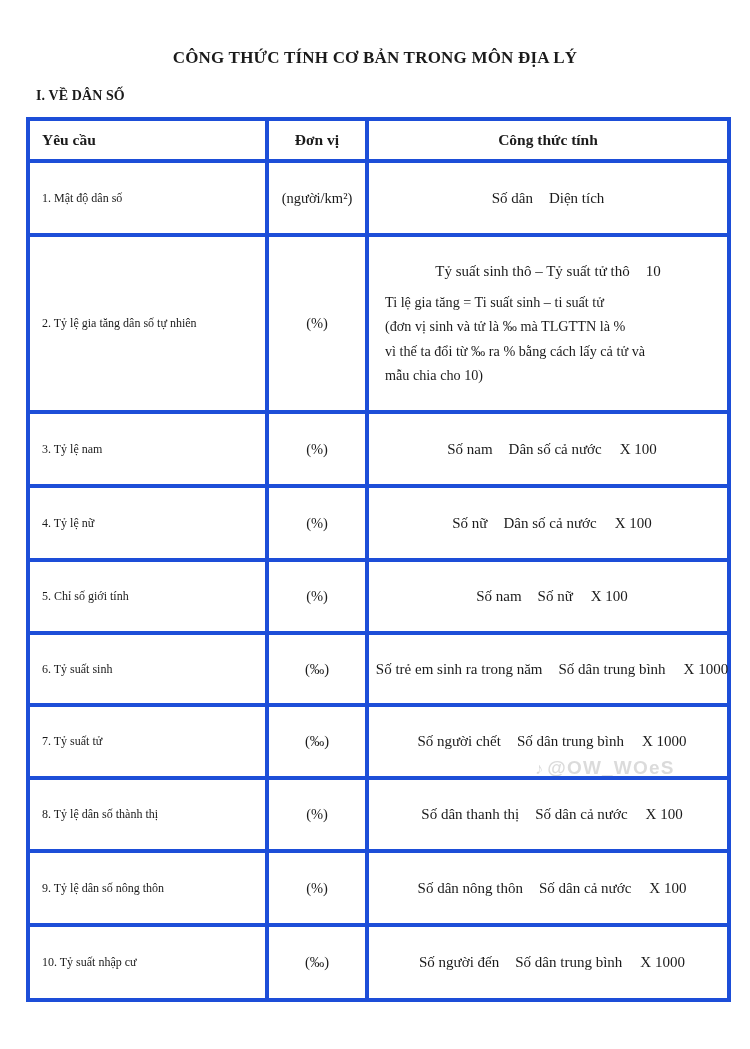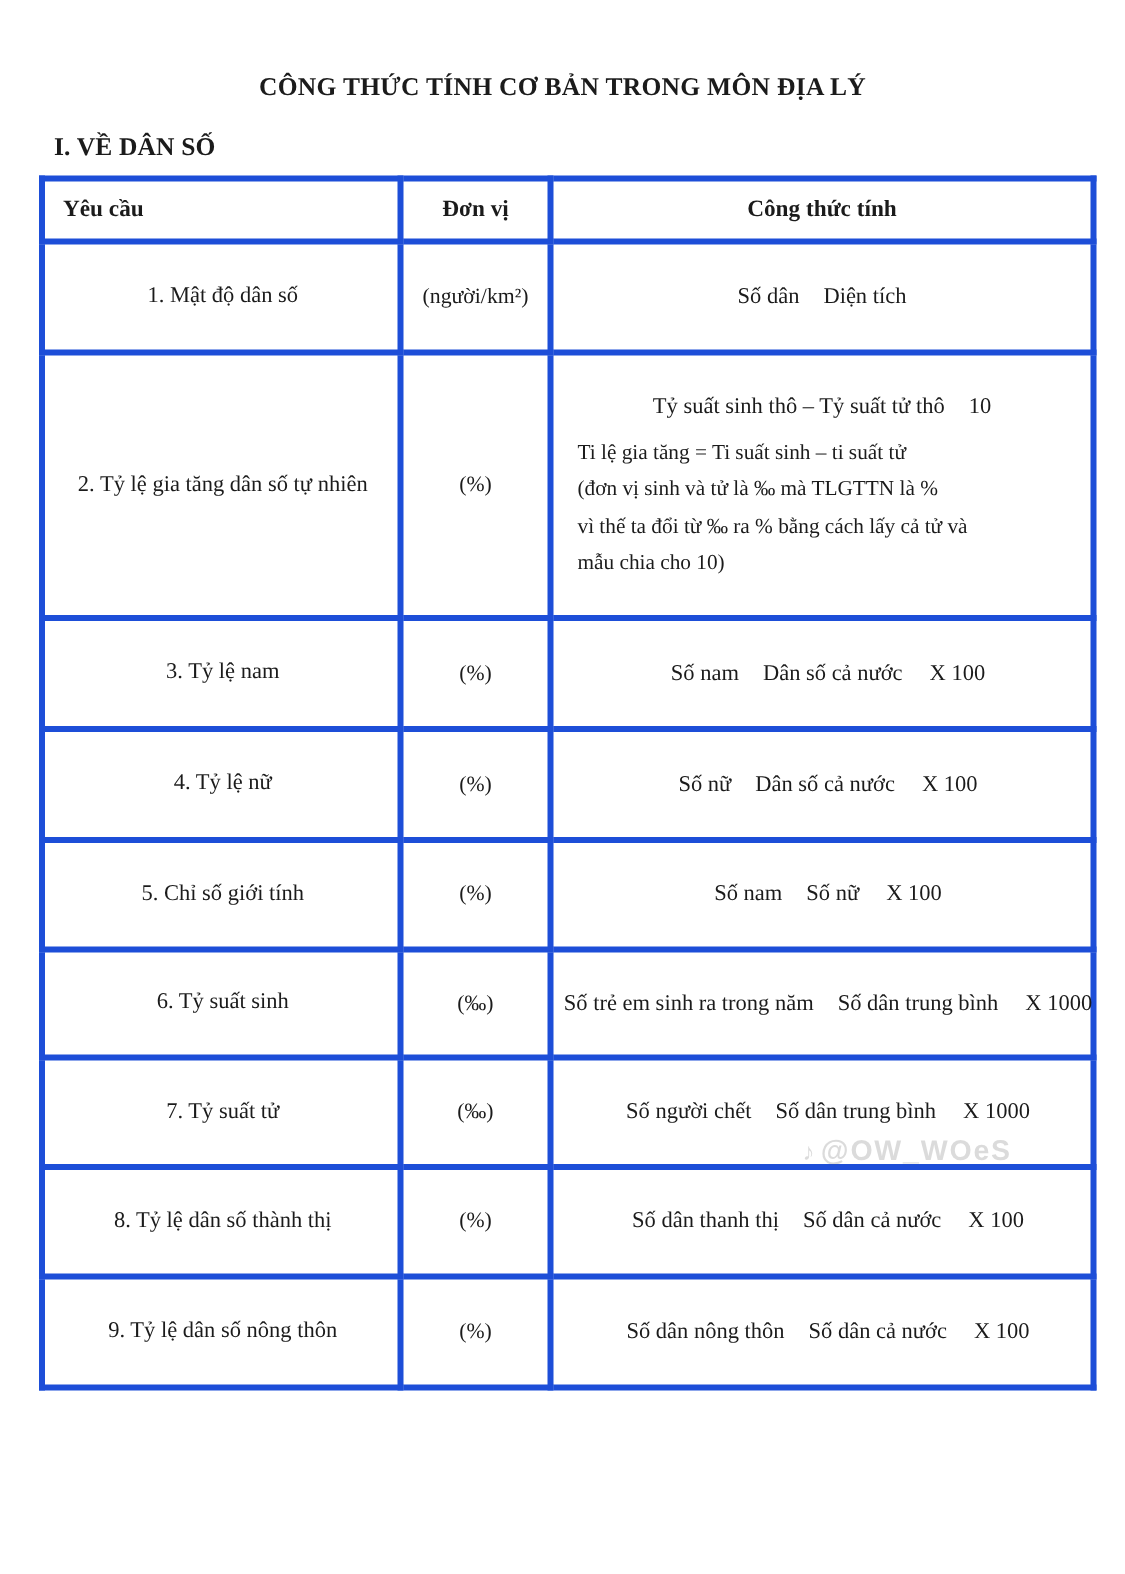--- a/index.html
+++ b/index.html
@@ -35,21 +35,21 @@
     font-size: 17px;
     font-weight: bold;
     letter-spacing: 0.2px;
     font-family: "Liberation Serif", "DejaVu Serif", serif;
   }
 
   .section-heading {
     position: absolute;
     top: 88px;
     left: 36px;
-    font-size: 17px;
+    font-size: 14px;
     font-weight: bold;
     letter-spacing: 0.1px;
   }
 
   
   .formula-table {
     position: absolute;
     top: 117px;
     left: 26px;
     width: 701px;
@@ -74,24 +74,24 @@
   }
   th.h-req {
     text-align: left;
     padding-left: 12px;
   }
   th.h-unit, th.h-form {
     text-align: center;
   }
 
   td.cell-req {
-    font-size: 15px;
+    font-size: 12px;
     padding: 6px 10px 6px 12px;
     line-height: 1.55;
-    text-align: center;
+    text-align: left;
   }
   td.cell-unit {
     font-size: 14.5px;
     text-align: center;
     padding: 4px 2px;
   }
   td.cell-form {
     padding: 8px 6px;
     text-align: center;
   }
@@ -322,20 +322,36 @@
                 <div class="frac">
                   <div class="num">Số dân nông thôn</div>
                   <div class="bar"></div>
                   <div class="den">Số dân cả nước</div>
                 </div>
                 <span class="multiplier">X 100</span>
               </div>
             </div>
           </td>
         </tr>
+        <tr style="height: 75px;">
+          <td class="cell-req">10. Tỷ suất nhập cư</td>
+          <td class="cell-unit">(‰)</td>
+          <td class="cell-form">
+            <div class="formula-block">
+              <div class="frac-wrap">
+                <div class="frac">
+                  <div class="num">Số người đến</div>
+                  <div class="bar"></div>
+                  <div class="den">Số dân trung bình</div>
+                </div>
+                <span class="multiplier">X 1000</span>
+              </div>
+            </div>
+          </td>
+        </tr>
       </tbody>
   </table>
 
   <div class="watermark">
     <span class="wm-note">♪</span><span>@OW_WOeS</span>
   </div>
 
 </div>
 
 </body></html>

